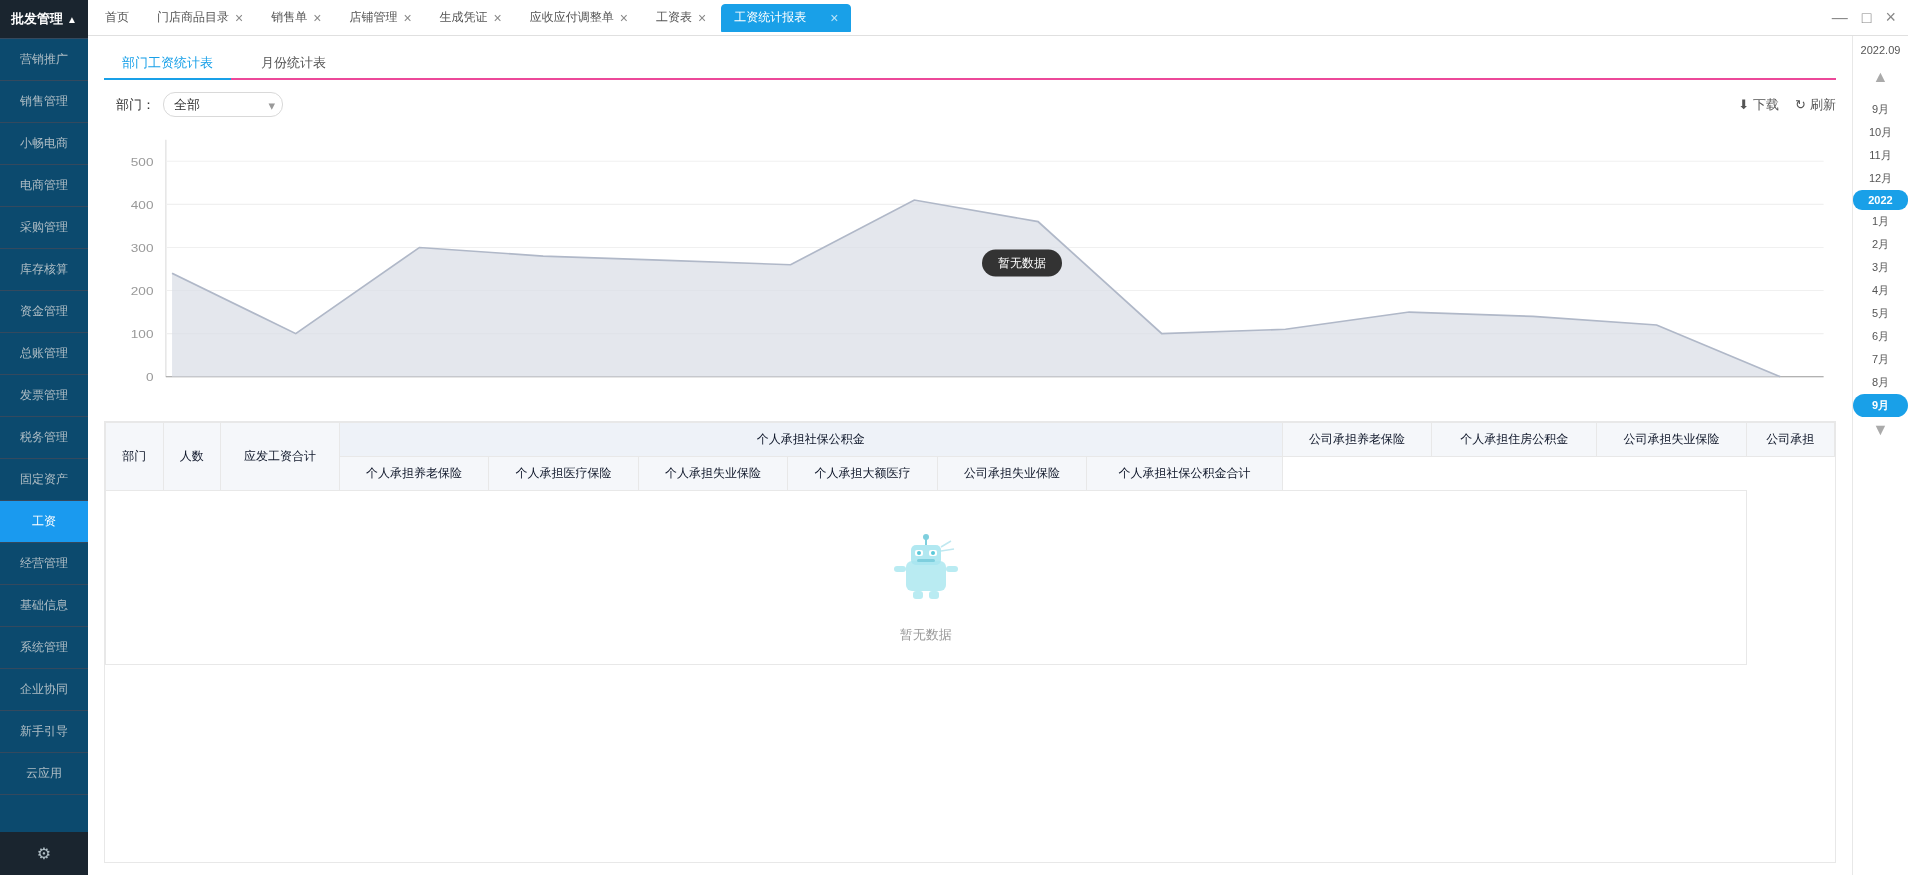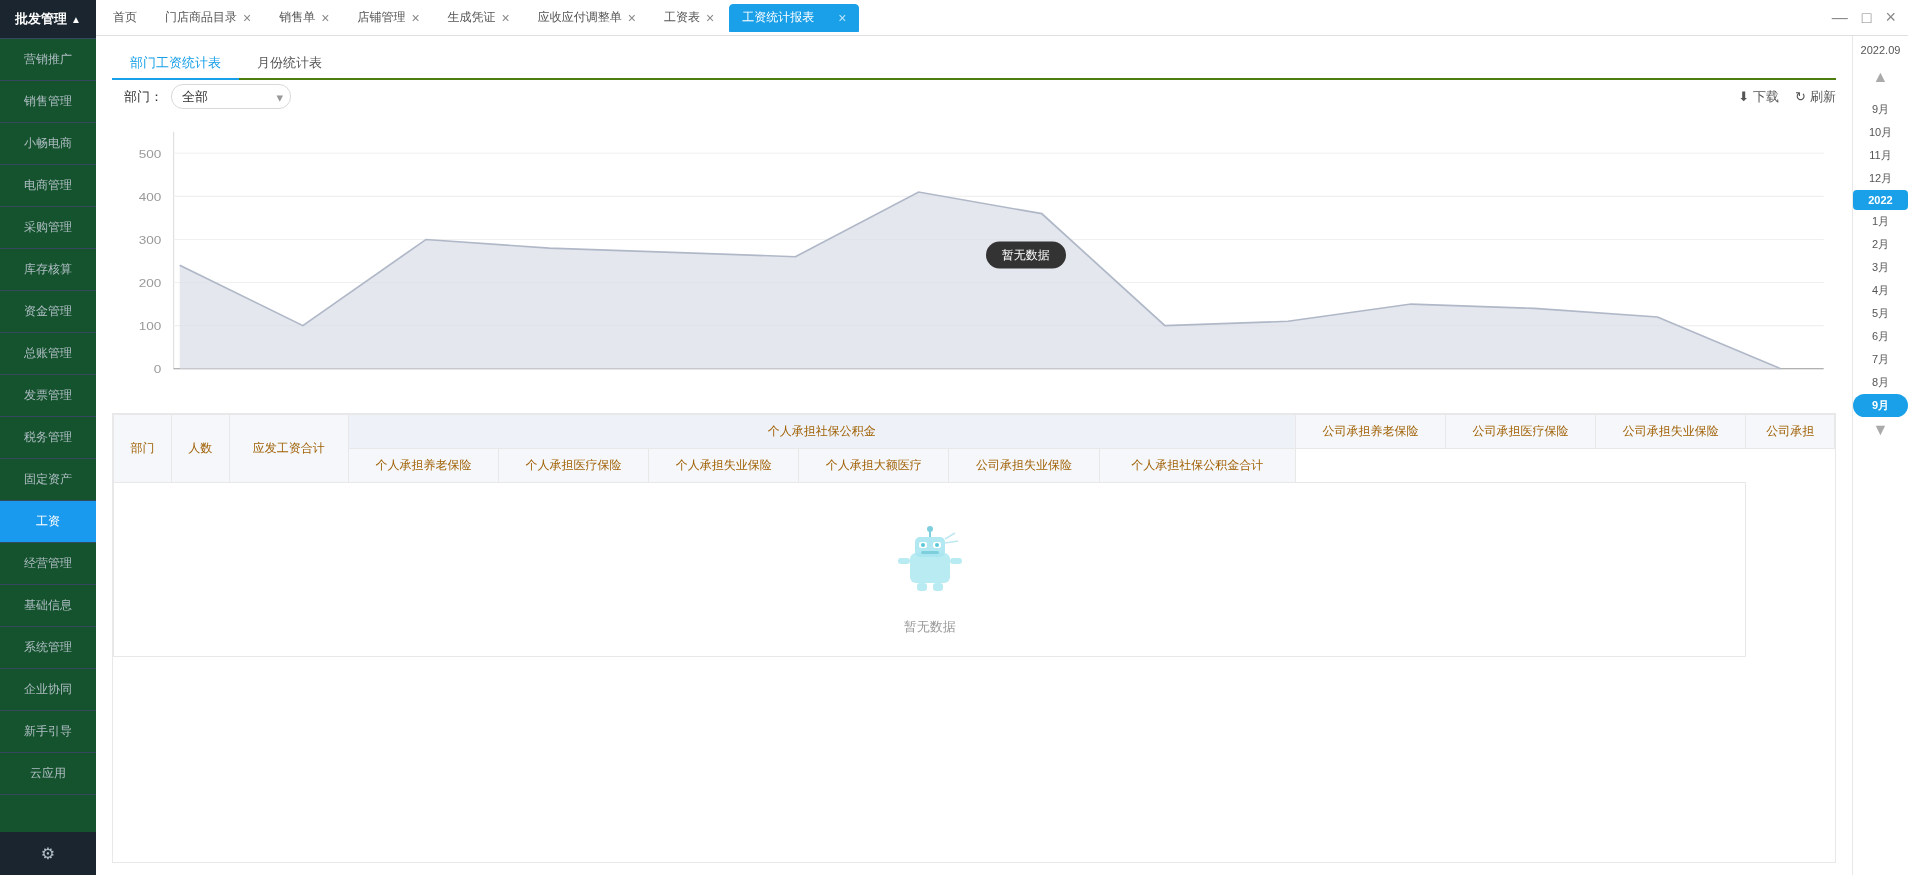--- a/index.html
+++ b/index.html
@@ -1,21 +1,21 @@
 <!DOCTYPE html>
 <html><head>
   <meta charset="utf-8">
   <style>
     * { box-sizing: border-box; margin: 0; padding: 0; }
     body { font-family: "Microsoft YaHei", "PingFang SC", sans-serif; font-size: 13px; background: #f0f2f5; display: flex; height: 875px; overflow: hidden; }
 
     
     .sidebar {
-      width: 96px;
-      background: #14532d;
+      width: 88px;
+      background: #0c4a6e;
       display: flex;
       flex-direction: column;
       height: 100%;
       flex-shrink: 0;
     }
     .sidebar-header {
       background: #1a252f;
       color: #fff;
       text-align: center;
       padding: 10px 4px;
@@ -114,23 +114,23 @@
       flex: 1;
       display: flex;
       flex-direction: column;
       overflow: hidden;
       padding: 12px 16px;
     }
 
     
     .sub-tabs {
       display: flex;
-      gap: 0;
-      margin-bottom: 4px;
-      border-bottom: 2px solid #4d7c0f;
+      gap: 12px;
+      margin-bottom: 12px;
+      border-bottom: 2px solid #ec4899;
     }
     .sub-tab {
       padding: 6px 18px;
       cursor: pointer;
       font-size: 13px;
       color: #555;
       border-bottom: 2px solid transparent;
       margin-bottom: -2px;
     }
     .sub-tab.active {
@@ -226,21 +226,21 @@
       font-size: 12px;
     }
     .data-table th, .data-table td {
       border: 1px solid #e8e8e8;
       padding: 8px 10px;
       text-align: center;
       white-space: nowrap;
     }
     .data-table th {
       background: #f5f7fa;
-      color: #a16207;
+      color: #0f172a;
       font-weight: 500;
     }
     .data-table th.group-header {
       background: #eef2f8;
     }
     .empty-state {
       text-align: center;
       padding: 40px 0 20px;
       color: #999;
       font-size: 13px;
@@ -276,21 +276,21 @@
       color: #555;
       padding: 4px 2px;
       cursor: pointer;
       text-align: center;
       width: 100%;
       text-align: center;
     }
     .timeline-item.active-year {
       background: #19a0e8;
       color: #fff;
-      border-radius: 4px;
+      border-radius: 9px;
       font-weight: bold;
     }
     .timeline-item.active-month {
       background: #19a0e8;
       color: #fff;
       border-radius: 12px;
       padding: 4px 8px;
       font-weight: bold;
     }
     .timeline-nav {
@@ -448,21 +448,21 @@
 
       <div class="table-area">
         <table class="data-table">
           <thead>
             <tr>
               <th rowspan="2">部门</th>
               <th rowspan="2">人数</th>
               <th rowspan="2">应发工资合计</th>
               <th colspan="6" class="group-header">个人承担社保公积金</th>
               <th>公司承担养老保险</th>
-              <th>公司承担医疗保险</th>
+              <th>个人承担住房公积金</th>
               <th>公司承担失业保险</th>
               <th>公司承担</th>
             </tr>
             <tr>
               <th>个人承担养老保险</th>
               <th>个人承担医疗保险</th>
               <th>个人承担失业保险</th>
               <th>个人承担大额医疗</th>
               <th>公司承担失业保险</th>
               <th>个人承担社保公积金合计</th>

